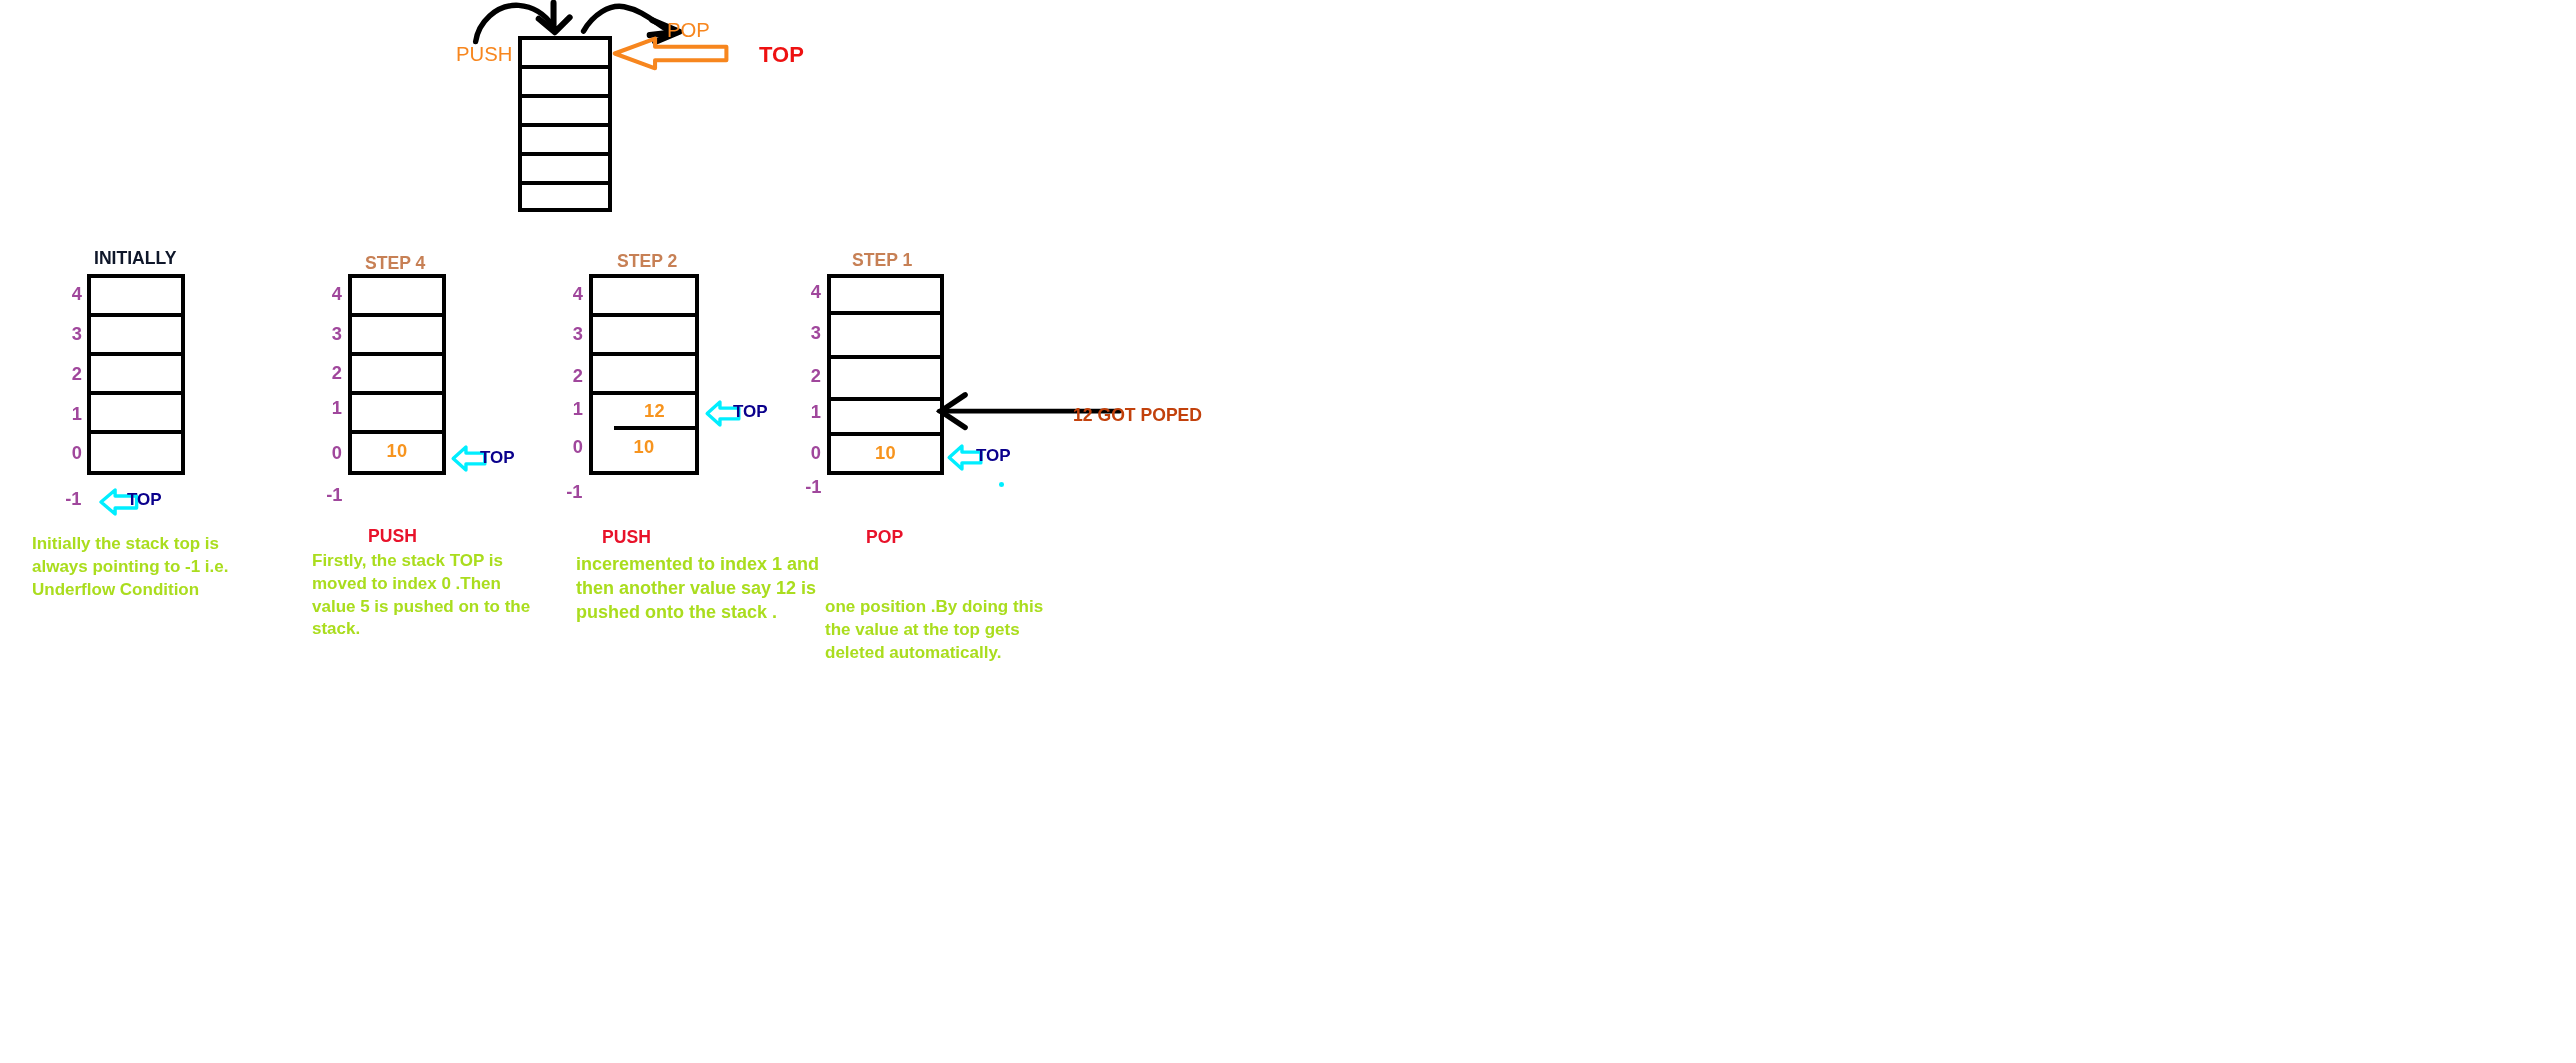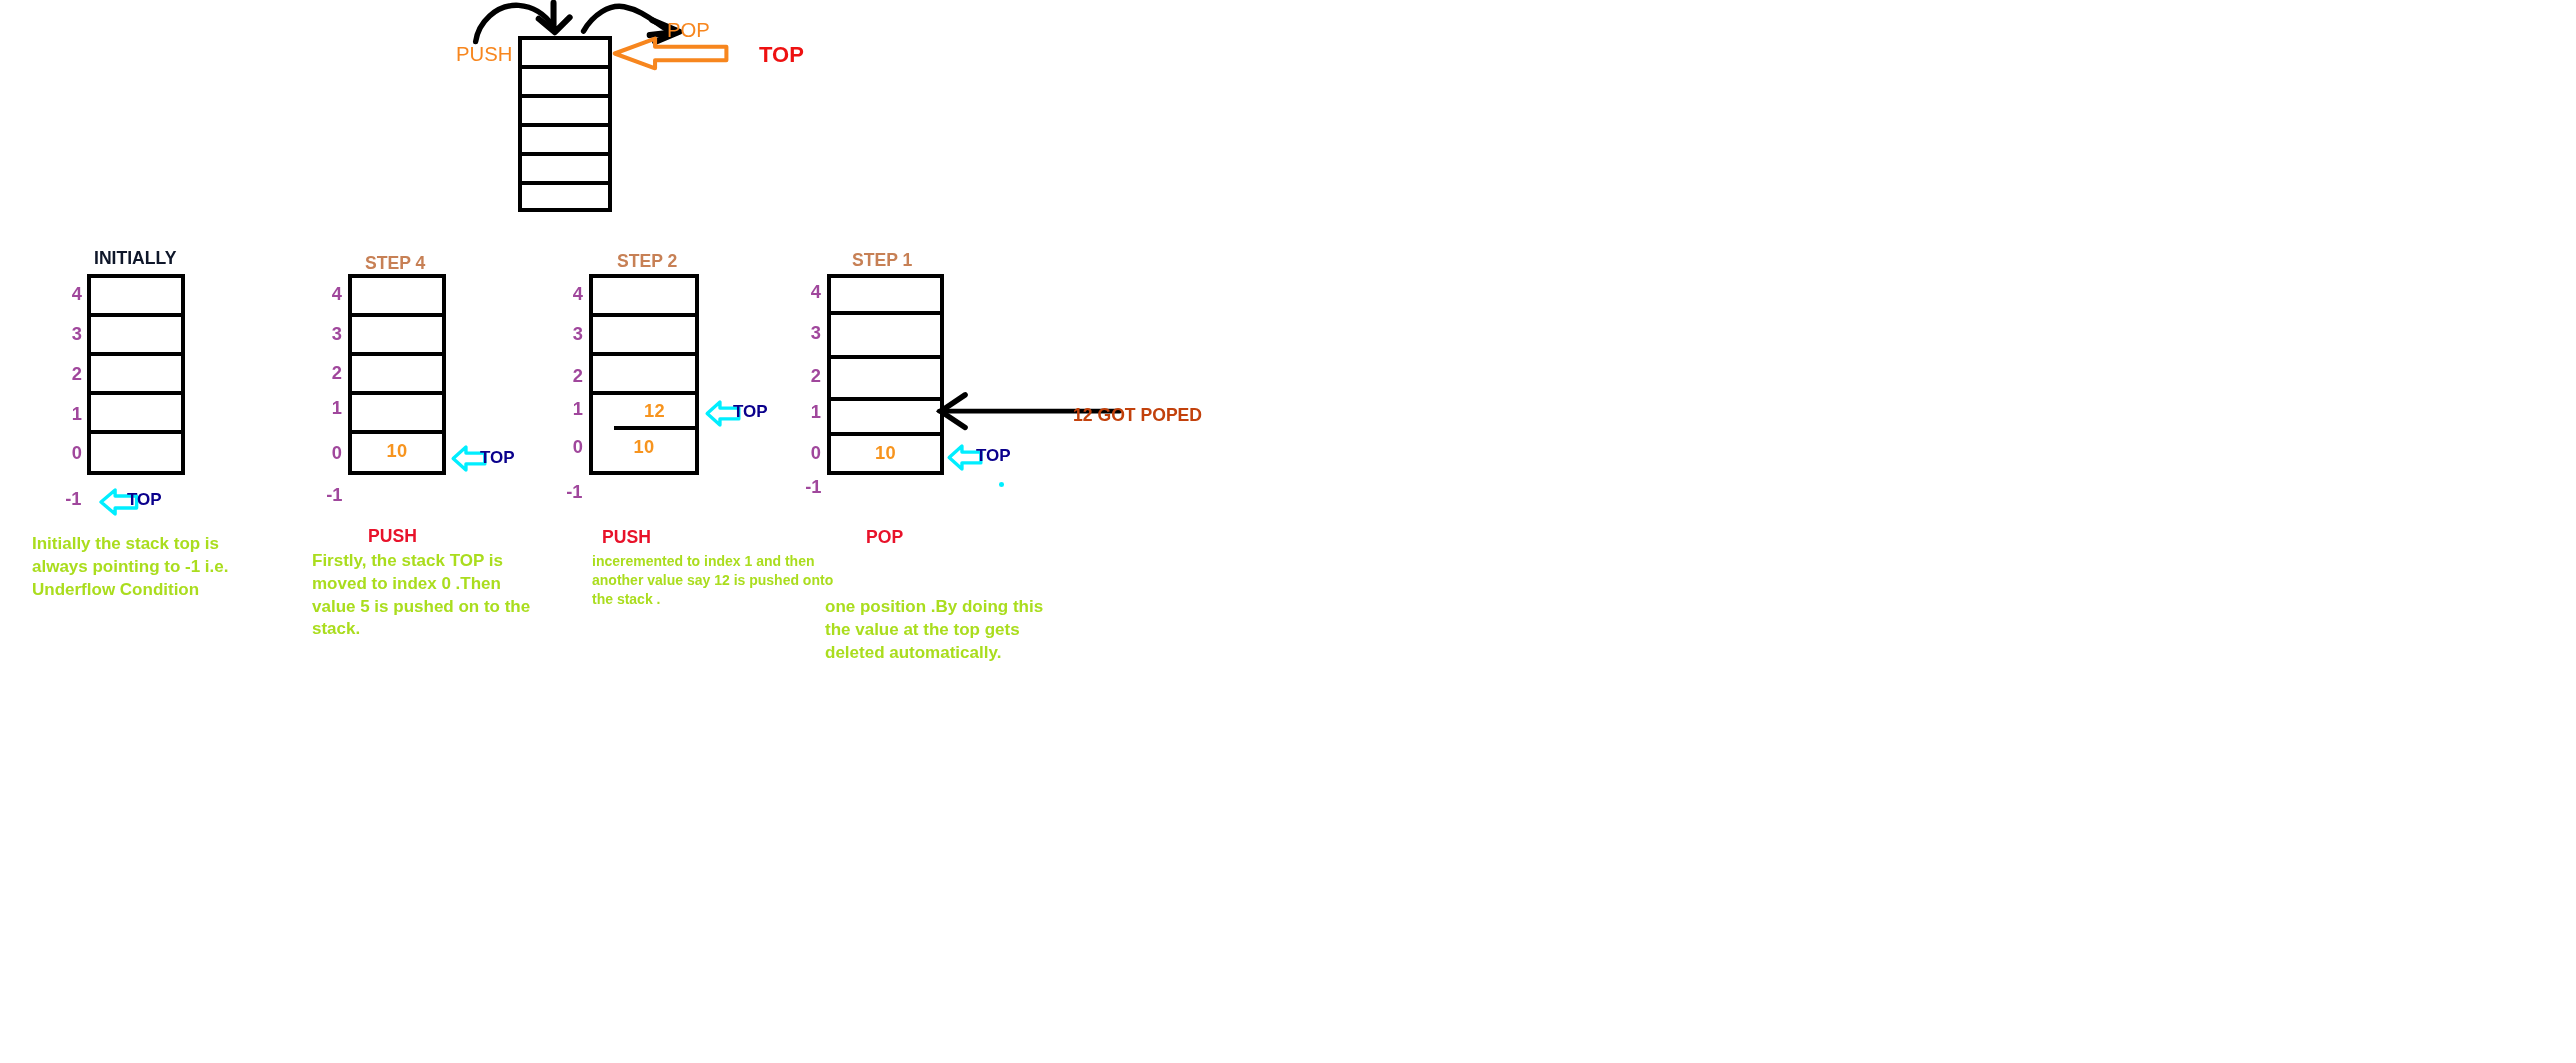--- a/index.html
+++ b/index.html
@@ -147,21 +147,21 @@
   <div class="idx" style="left:561px;top:400px;width:22px;font-size:18.3px;">1</div>
   <div class="idx" style="left:561px;top:438px;width:22px;font-size:18.3px;">0</div>
   <div class="idx" style="left:554px;top:483px;width:28.5px;font-size:18.3px;">-1</div>
 
   <svg class="abs" style="left:705px;top:398px;" width="38" height="31" viewBox="0 0 56 46">
     <path d="M3,23 L22,6 L22,15 L50,15 L50,31 L22,31 L22,40 Z" fill="none" stroke="#00EEFF" stroke-width="5" stroke-linejoin="round"></path>
   </svg>
   <div class="toplbl" style="left:733px;top:402px;font-size:17px;">TOP</div>
 
   <div class="caphead" style="left:602px;top:527px;font-size:17.6px;">PUSH</div>
-  <div class="capbody" style="left:592px;top:552px;width:247px;font-size:14px;">inceremented to index 1 and then another value say 12 is pushed onto the stack .</div>
+  <div class="capbody" style="left:576px;top:552px;width:247px;font-size:18px;">inceremented to index 1 and then another value say 12 is pushed onto the stack .</div>
 </div>
 
 <div>
   <div class="steptitle" style="left:852px;top:250px;font-size:17.6px;">STEP 1</div>
 
   <div class="stack" style="left:827px;top:274px;width:117px;height:201px;">
     <div class="cell" style="height:37px;">
       <span class="cellval" style="font-size:18.3px;"></span>
       </div>
     <div class="cell" style="height:44px;">

